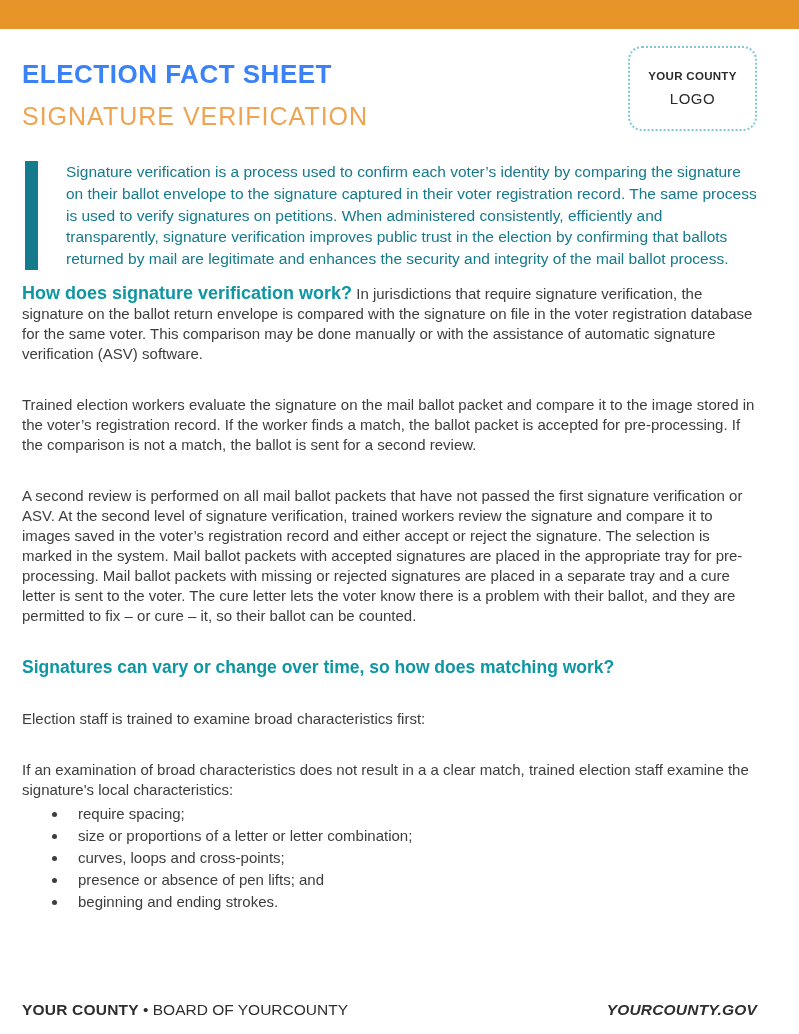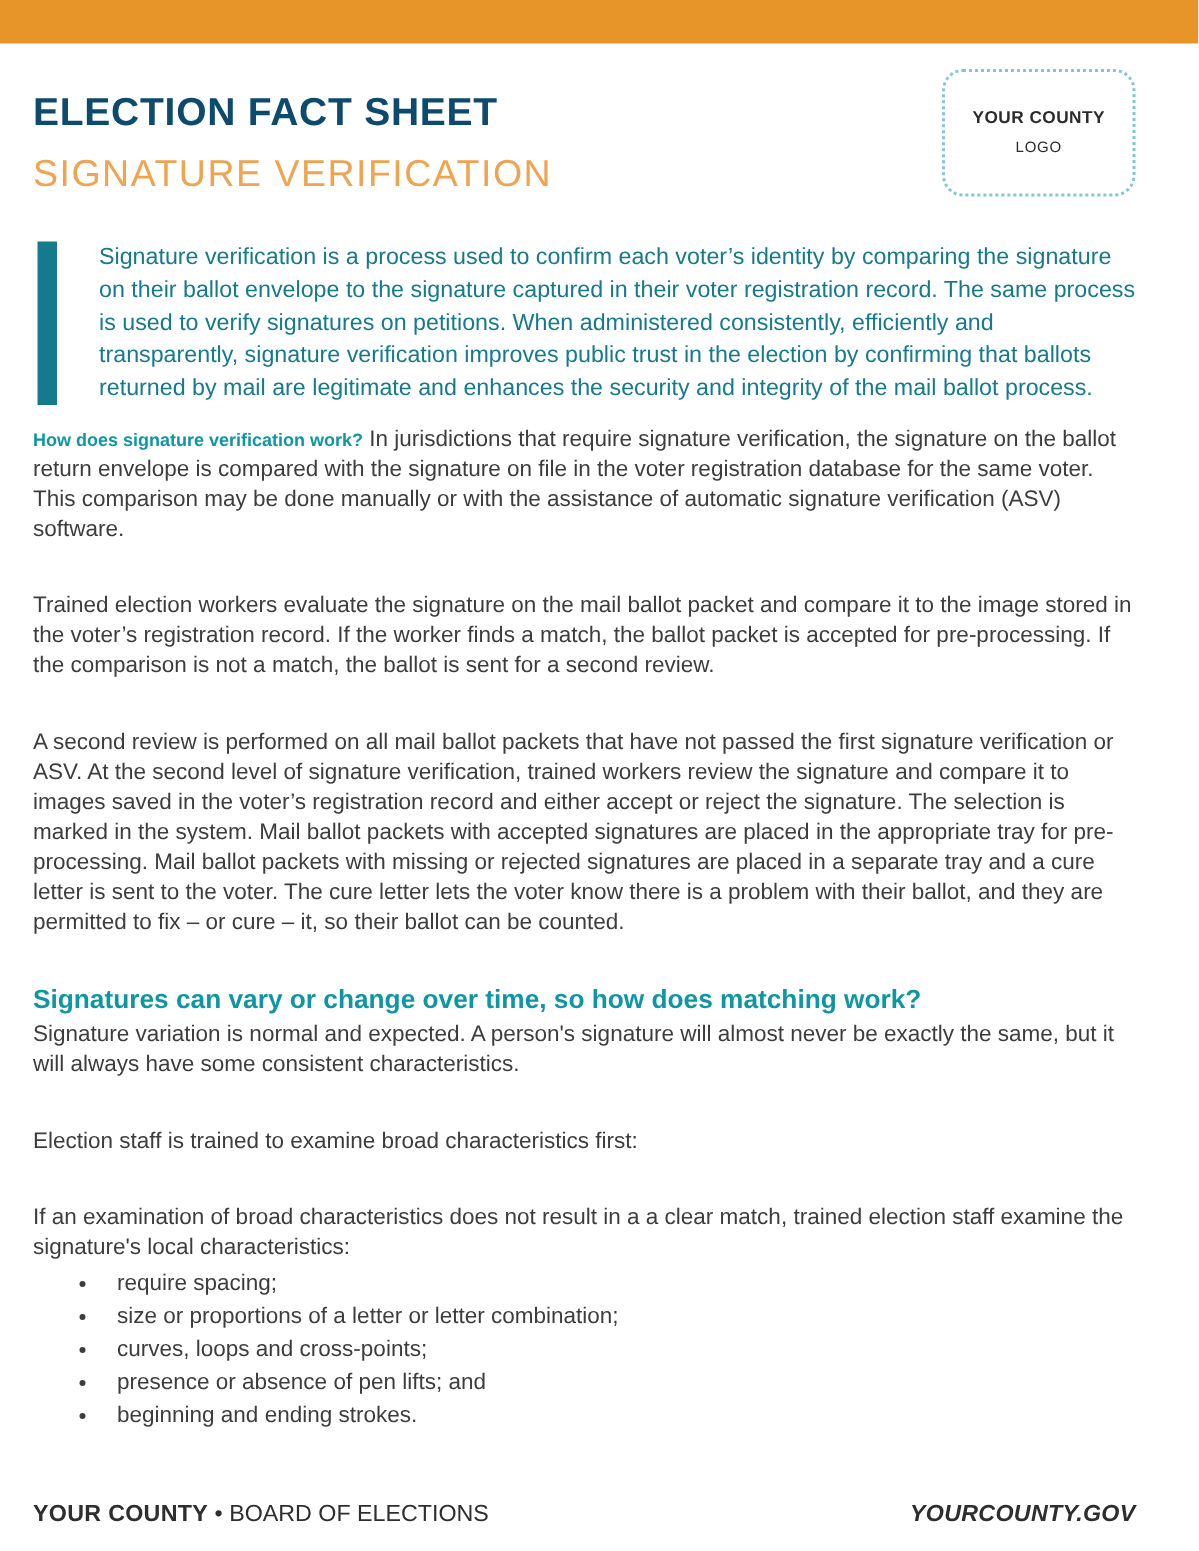--- a/index.html
+++ b/index.html
@@ -18,21 +18,21 @@
     background: #E79428;
   }
   .header {
     position: relative;
     padding: 30px 42px 0 22px;
   }
   .title {
     font-size: 26px;
     font-weight: 800;
     letter-spacing: 0.5px;
-    color: #0c4a6e;
+    color: #3b82f6;
   }
   .subtitle {
     margin-top: 12px;
     font-size: 25px;
     font-weight: 400;
     letter-spacing: 1px;
     color: #EFA452;
   }
   .logo-box {
     position: absolute;
@@ -43,40 +43,40 @@
     border: 2px dotted #82C7D4;
     border-radius: 14px;
     display: flex;
     flex-direction: column;
     align-items: center;
     justify-content: center;
     text-align: center;
     color: #2B2B2B;
   }
   .logo-line1 { font-size: 11.5px; font-weight: 700; letter-spacing: 0.3px; }
-  .logo-line2 { font-size: 10px; font-weight: 400; margin-top: 8px; letter-spacing: 0.5px; }
+  .logo-line2 { font-size: 15px; font-weight: 400; margin-top: 8px; letter-spacing: 0.5px; }
   .intro {
     margin: 30px 40px 0 25px;
     border-left: 13px solid #157A8C;
     padding-left: 28px;
     color: #157A8C;
     font-size: 15.5px;
     font-weight: 500;
     line-height: 21.8px;
   }
   .content {
     padding: 0 40px 0 22px;
     color: #3D3D3D;
     font-size: 15px;
     line-height: 20px;
   }
   .section-heading-inline {
     color: #0E96A3;
     font-weight: 700;
-    font-size: 12px;
+    font-size: 18px;
   }
   .section-heading-block {
     color: #0E96A3;
     font-weight: 700;
     font-size: 17.5px;
     margin-top: 30px;
     line-height: 22px;
   }
   .p-first { margin-top: 13px; }
   .p { margin-top: 31px; }
@@ -124,33 +124,32 @@
   <div class="content">
 
     <p class="p-first"><span class="section-heading-inline">How does signature verification work?</span><span> In jurisdictions that require signature verification, the signature on the ballot return envelope is compared with the signature on file in the voter registration database for the same voter. This comparison may be done manually or with the assistance of automatic signature verification (ASV) software.</span></p>
 
     <p class="p">Trained election workers evaluate the signature on the mail ballot packet and compare it to the image stored in the voter’s registration record. If the worker finds a match, the ballot packet is accepted for pre-processing. If the comparison is not a match, the ballot is sent for a second review.</p>
 
     <p class="p">A second review is performed on all mail ballot packets that have not passed the first signature verification or ASV. At the second level of signature verification, trained workers review the signature and compare it to images saved in the voter’s registration record and either accept or reject the signature. The selection is marked in the system. Mail ballot packets with accepted signatures are placed in the appropriate tray for pre-processing. Mail ballot packets with missing or rejected signatures are placed in a separate tray and a cure letter is sent to the voter. The cure letter lets the voter know there is a problem with their ballot, and they are permitted to fix – or cure – it, so their ballot can be counted.</p>
 
     <div class="section-heading-block">Signatures can vary or change over time, so how does matching work?</div>
 
-    <p class="p-tight">Signature variation is normal and expected. A person's signature will almost never be exactly the same, but it will always have some consistent characteristics.</p>
 
     <p class="p">Election staff is trained to examine broad characteristics first:</p>
 
     <p class="p">If an examination of broad characteristics does not result in a a clear match, trained election staff examine the signature's local characteristics:</p>
     <ul class="bullets">
         <li>require spacing;</li>
         <li>size or proportions of a letter or letter combination;</li>
         <li>curves, loops and cross-points;</li>
         <li>presence or absence of pen lifts; and</li>
         <li>beginning and ending strokes.</li>
       </ul>
 
   </div>
 
   <div class="footer">
-    <div class="footer-left"><span class="bold">YOUR COUNTY</span><span> • </span><span>BOARD OF ELECTIONS</span></div>
+    <div class="footer-left"><span class="bold">YOUR COUNTY</span><span> • </span><span>BOARD OF YOURCOUNTY</span></div>
     <div class="footer-right">YOURCOUNTY.GOV</div>
   </div>
 
 </div>
 
 </body></html>

